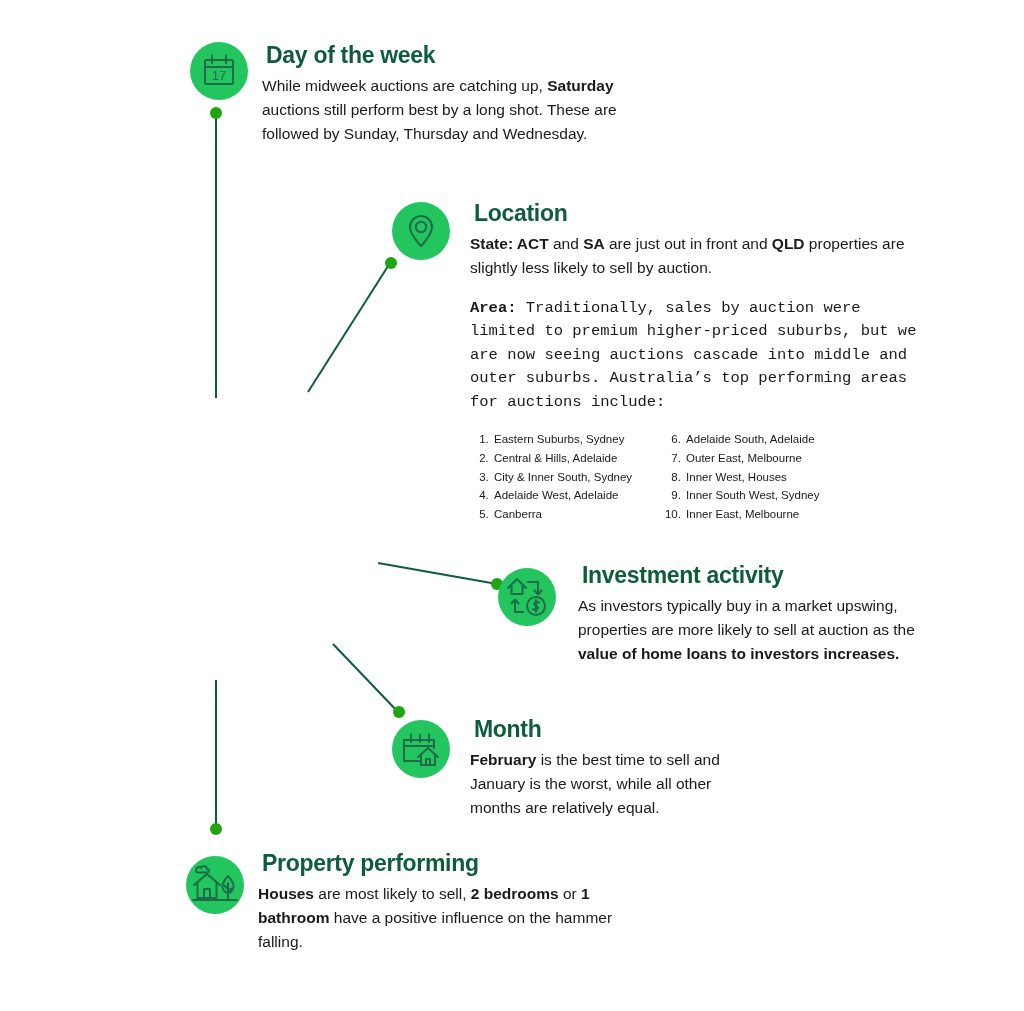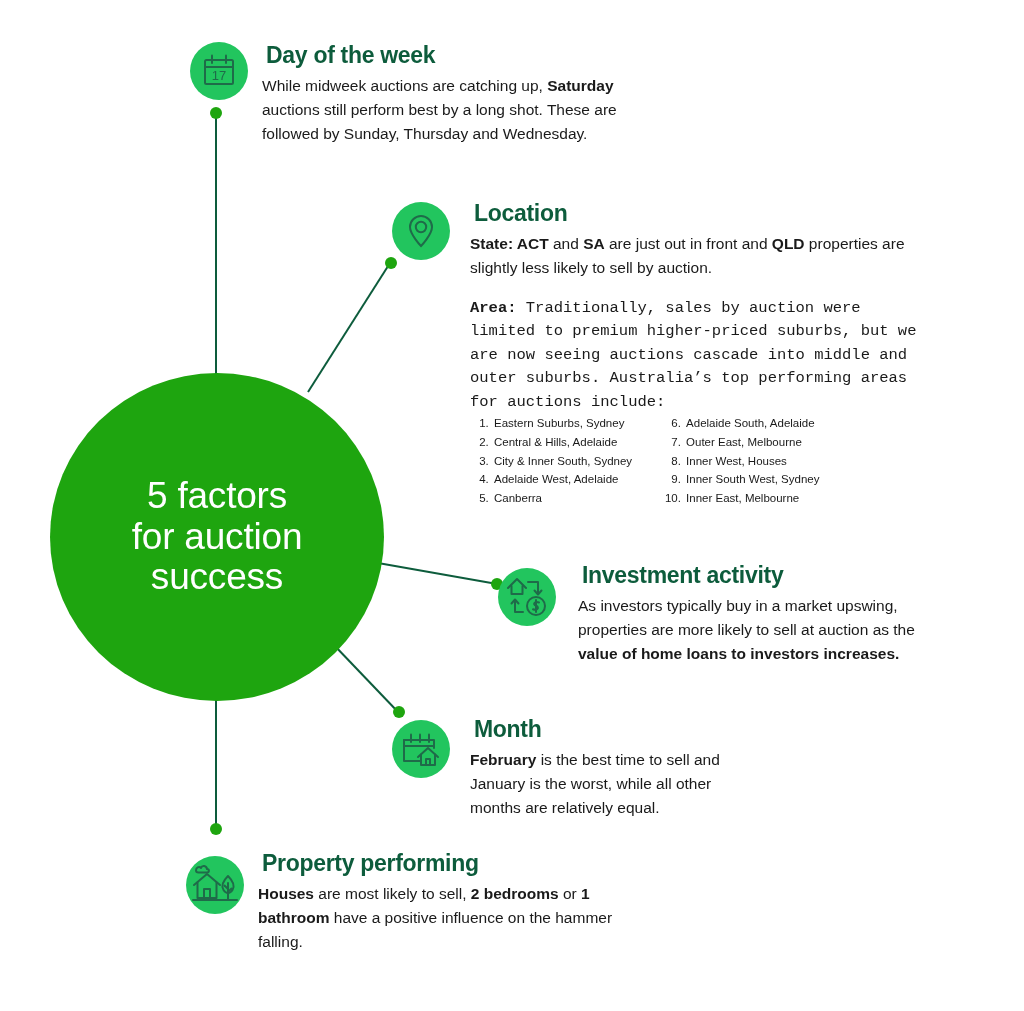--- a/index.html
+++ b/index.html
@@ -60,20 +60,21 @@
     color:#1a1a1a;
     margin:0;
   }
   .nbody b{font-weight:bold;}
   .nbody + .nbody{margin-top:17px;font-family:Liberation Mono, monospace;}
 
   
   .arealist{
     display:flex;
     gap:30px;
+    margin-top:16px;
     font-size:11.5px;
     line-height:1.62;
     color:#1a1a1a;
   }
   .arealist ol{
     margin:0;padding:0 0 0 22px;
     list-style-position:outside;
   }
   .arealist ol li{padding-left:2px;}
 
@@ -108,25 +109,20 @@
     </g>
     <g fill="#1ea50f">
       <circle cx="216" cy="113" r="6"></circle>
       <circle cx="391" cy="263" r="6"></circle>
       <circle cx="497" cy="584" r="6"></circle>
       <circle cx="399" cy="712" r="6"></circle>
       <circle cx="216" cy="829" r="6"></circle>
     </g>
   </svg>
 
-  <div class="hub">
-    <div class="hub-text">5 factors
-for auction
-success</div>
-  </div>
 
   <div class="node" id="node-day">
     <div class="badge">
       <svg width="38" height="38" viewBox="0 0 38 38">
         <g stroke="#1f6b49" stroke-width="2" fill="none" stroke-linecap="round">
           <rect x="5" y="8" width="28" height="24" rx="1.5"></rect>
           <line x1="5" y1="15" x2="33" y2="15"></line>
           <line x1="12" y1="3.5" x2="12" y2="11"></line>
           <line x1="26" y1="3.5" x2="26" y2="11"></line>
         </g>

